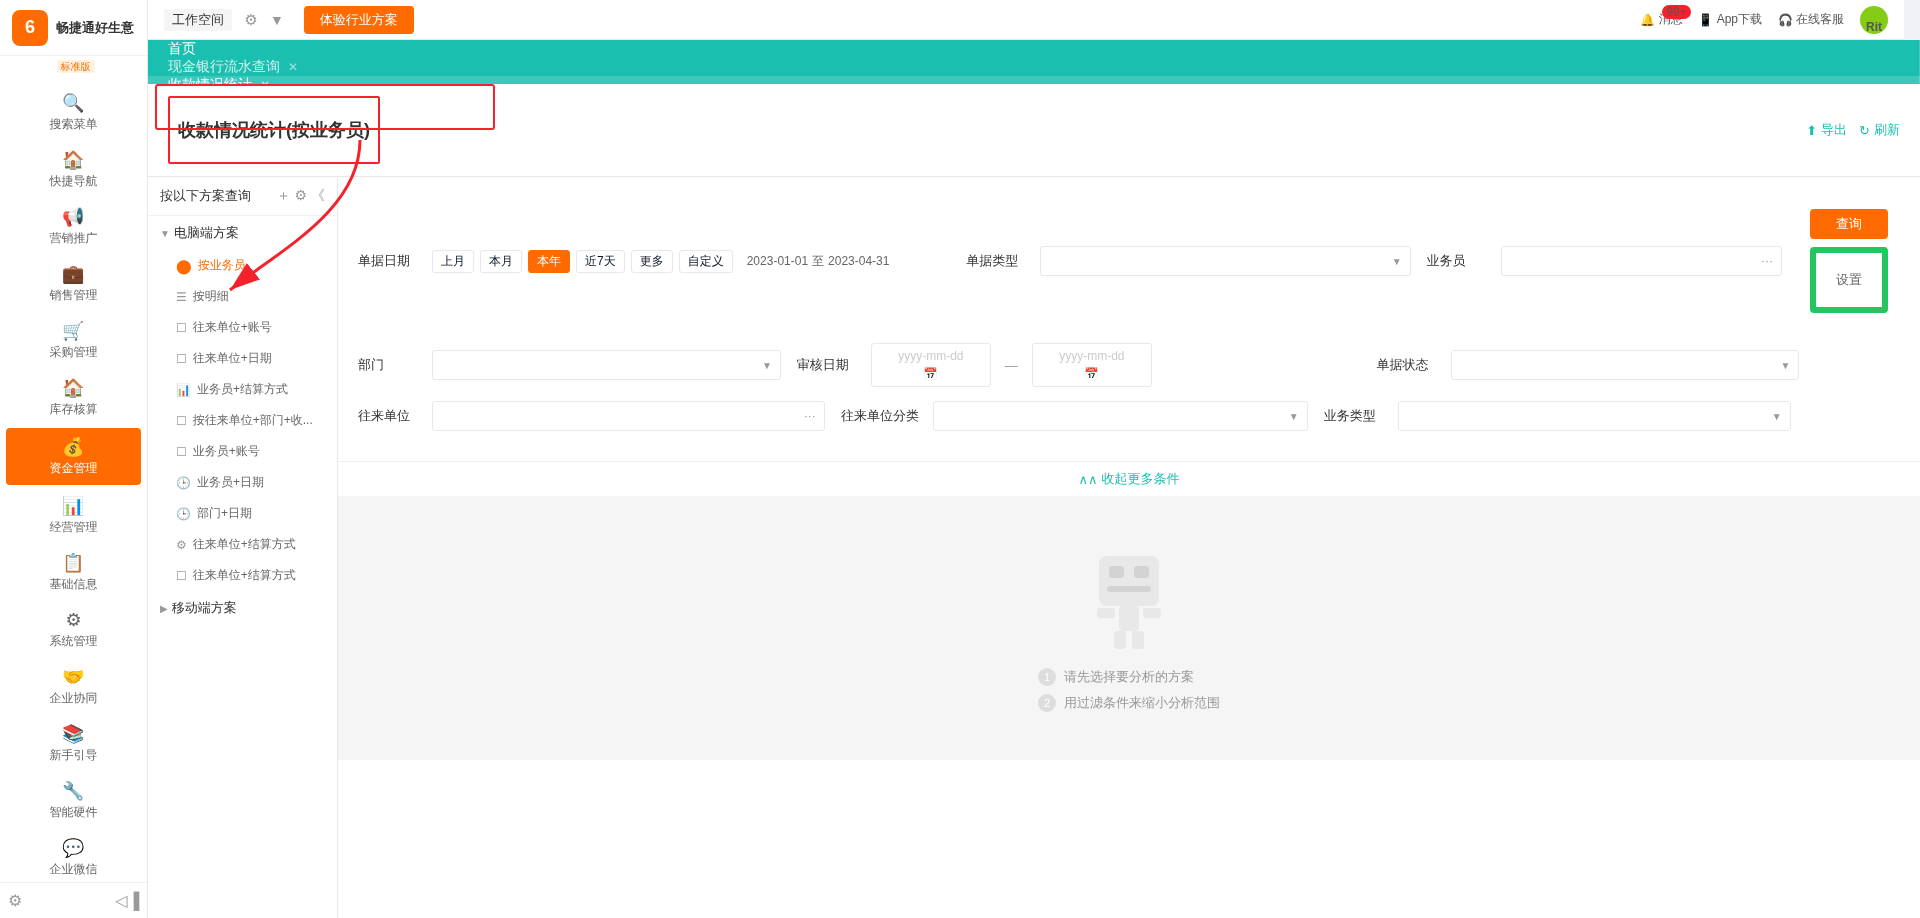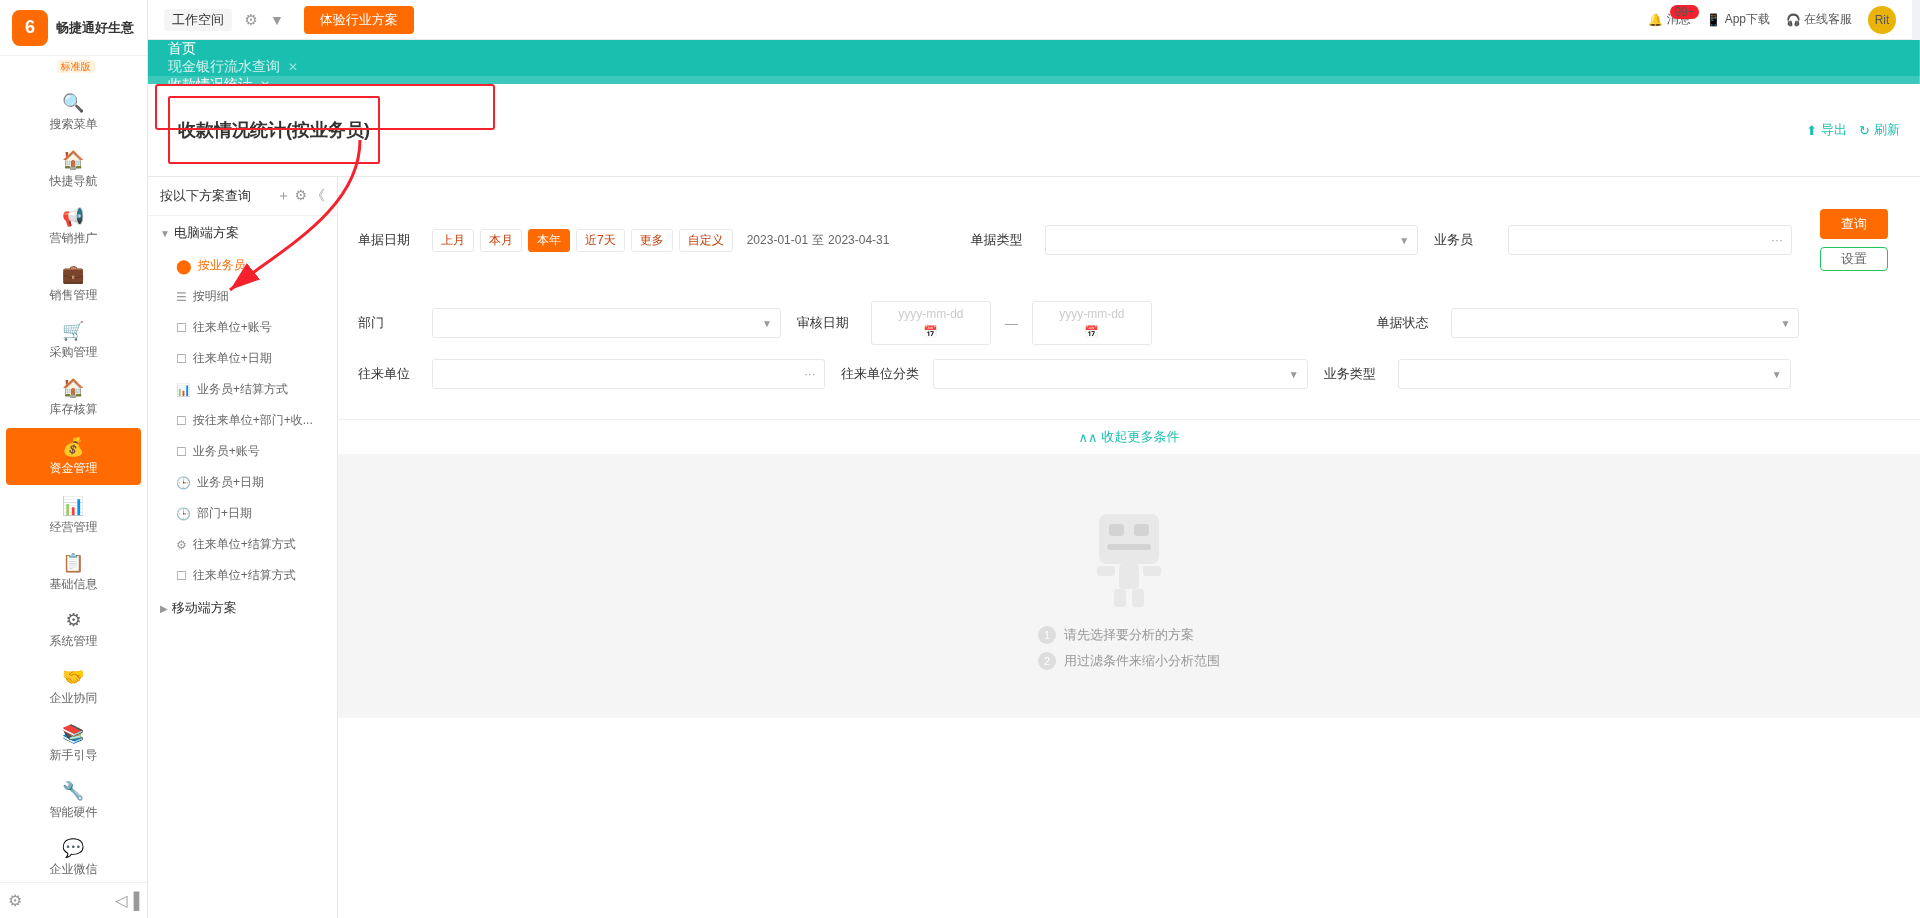--- a/index.html
+++ b/index.html
@@ -7,41 +7,41 @@
 
     
     .top-bar {
       height: 40px;
       background: #fff;
       display: flex;
       align-items: center;
       padding: 0 16px;
       border-bottom: 1px solid #e8e8e8;
       position: fixed;
-      top: 0; left: 148px; right: 8px;
+      top: 0; left: 148px; right: 16px;
       z-index: 100;
     }
     .top-bar-left { display: flex; align-items: center; gap: 8px; flex: 1; }
     .top-bar-title { font-size: 13px; color: #333; background: #f5f5f5; padding: 2px 8px; border-radius: 3px; }
     .top-bar-gear { width: 22px; height: 22px; display: flex; align-items: center; justify-content: center; cursor: pointer; color: #999; font-size: 15px; }
     .solution-btn {
       background: #ff6b00;
       color: #fff;
       border: none;
       border-radius: 4px;
       padding: 5px 16px;
       font-size: 13px;
       cursor: pointer;
       margin-left: 12px;
     }
     .top-bar-right { display: flex; align-items: center; gap: 16px; }
     .top-bar-right .msg-icon { position: relative; cursor: pointer; color: #555; }
     .badge { position: absolute; top: -6px; right: -8px; background: #f5222d; color: #fff; font-size: 10px; border-radius: 8px; padding: 0 4px; min-width: 16px; text-align: center; }
     .top-bar-right span { color: #555; font-size: 12px; cursor: pointer; }
-    .top-bar-right .user-avatar { width: 28px; height: 28px; background: #eab308; border-radius: 50%; display: flex; align-items: center; justify-content: center; font-size: 11px; color: #666; }
+    .top-bar-right .user-avatar { width: 28px; height: 28px; background: #84cc16; border-radius: 50%; display: flex; align-items: flex-end; justify-content: center; font-size: 11px; color: #666; font-weight: bold; }
 
     
     .sidebar {
       position: fixed;
       left: 0; top: 0; bottom: 0;
       width: 148px;
       background: #fff;
       border-right: 1px solid #e8e8e8;
       display: flex;
       flex-direction: column;
@@ -214,21 +214,21 @@
     }
     .filter-label { color: #333; font-size: 13px; white-space: nowrap; min-width: 60px; }
     .filter-date-row { display: flex; align-items: center; gap: 6px; }
     .date-quick-btn {
       padding: 2px 8px;
       border: 1px solid #e8e8e8;
       border-radius: 3px;
       background: #fff;
       cursor: pointer;
       font-size: 12px;
-      color: #c2410c;
+      color: #0f172a;
     }
     .date-quick-btn.active { background: #ff6b00; color: #fff; border-color: #ff6b00; }
     .date-range { display: flex; align-items: center; gap: 4px; font-size: 12px; color: #666; }
     .filter-select {
       flex: 1;
       border: 1px solid #e8e8e8;
       border-radius: 3px;
       padding: 5px 8px;
       font-size: 12px;
       color: #bbb;
@@ -293,23 +293,23 @@
       border: none;
       border-radius: 4px;
       padding: 6px 20px;
       font-size: 13px;
       cursor: pointer;
       white-space: nowrap;
     }
     .setting-btn {
       background: #fff;
       color: #666;
-      border: 1px solid #22c55e;
+      border: 6px solid #22c55e;
       border-radius: 4px;
-      padding: 2px 20px;
+      padding: 18px 20px;
       font-size: 13px;
       cursor: pointer;
       white-space: nowrap;
     }
 
     
     .filter-right-col {
       display: flex;
       align-items: flex-start;
       gap: 8px;

